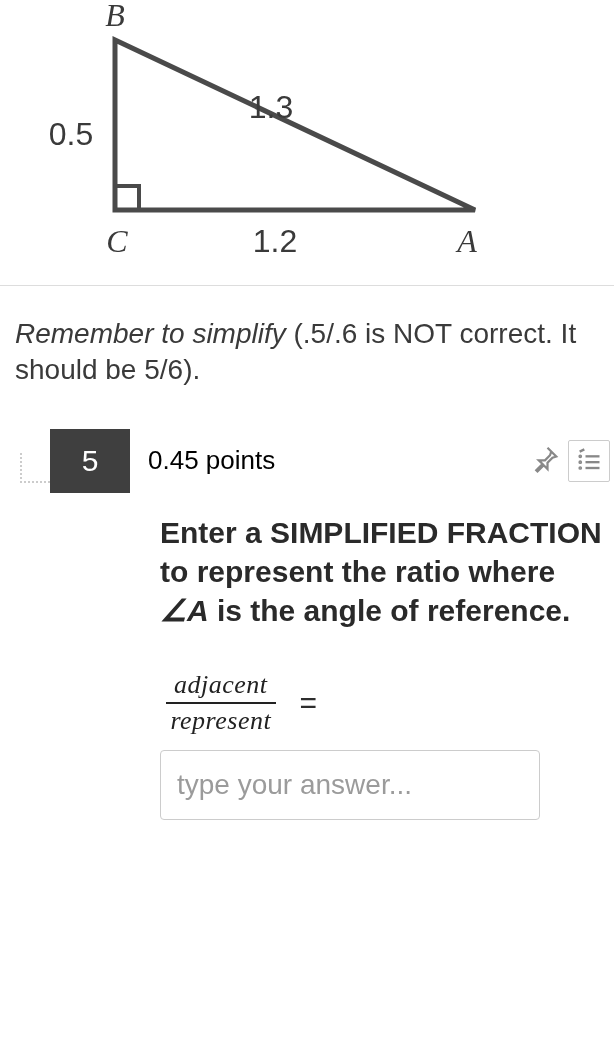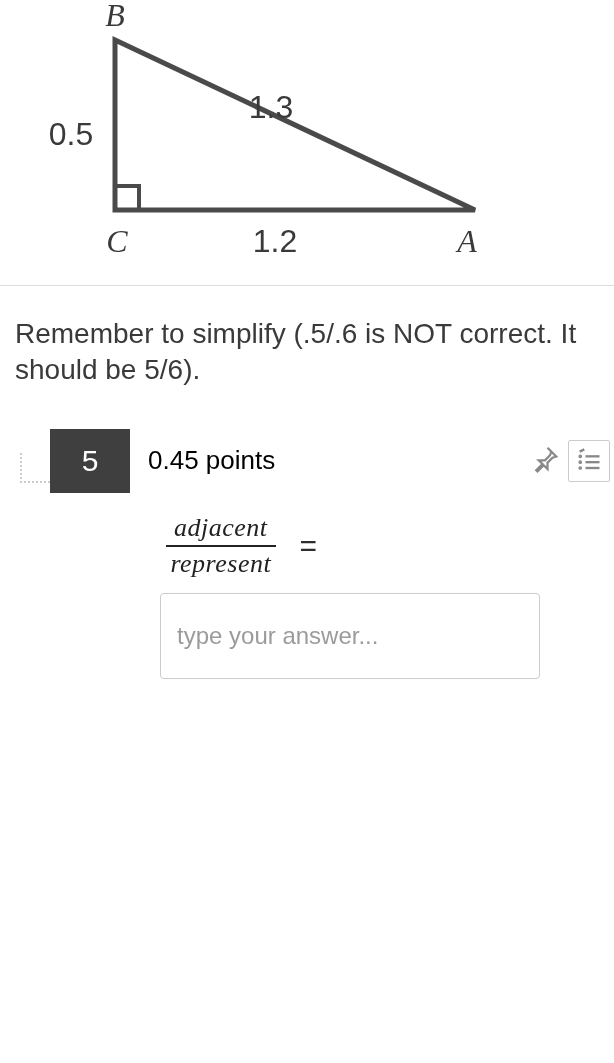--- a/index.html
+++ b/index.html
@@ -16,21 +16,21 @@
     border-bottom: 1px solid #ddd;
     background: #fff;
   }
   .triangle-svg { display:block; }
   .instruction {
     padding: 30px 15px 30px 15px;
     font-size: 28px;
     line-height: 1.3;
     color: #3a3a3a;
   }
-  .instruction .italic { }
+  .instruction .italic { font-style: italic; }
   .q-section { margin-top: 10px; }
   .q-header {
     display: flex;
     align-items: center;
     padding: 0 0 0 0;
     gap: 0;
   }
   .left-dotted {
     width: 50px;
     height: 50px;
@@ -110,22 +110,22 @@
     display:block;
     padding: 2px 2px 0 2px;
     letter-spacing: 0.5px;
   }
   .equals { font-size: 30px; }
   .answer-input {
     display:block;
     margin-top: 14px;
     margin-left: 0px;
     width: 380px;
-    font-size: 24px;
-    padding: 28px 16px;
+    font-size: 28px;
+    padding: 18px 16px;
     border: 1px solid #ccc;
     border-radius: 4px;
     color: #555;
   }
   .answer-input::placeholder { color: #9b9b9b; }
 </style>
 </head>
 <body>
 
 <div class="figure-area">
@@ -167,20 +167,23 @@
           <circle cx="4.5" cy="18" r="0.6" fill="#888"></circle>
           <line x1="9" y1="8" x2="21" y2="8"></line>
           <line x1="9" y1="13" x2="21" y2="13"></line>
           <line x1="9" y1="18" x2="21" y2="18"></line>
         </svg>
       </span>
     </div>
   </div>
 
   <div class="q-body">
+    <div class="prompt">
+      <span>Enter a SIMPLIFIED FRACTION to represent the ratio where </span><span class="angle">∠</span><span class="angle">A</span><span> is the angle of reference.</span>
+    </div>
 
     <div>
       <div class="math-row">
         <span class="fraction">
           <span class="num">adjacent</span>
           <span class="den">represent</span>
         </span>
         <span class="equals">=</span>
       </div>
       <input class="answer-input" type="text" placeholder="type your answer..." style="">

